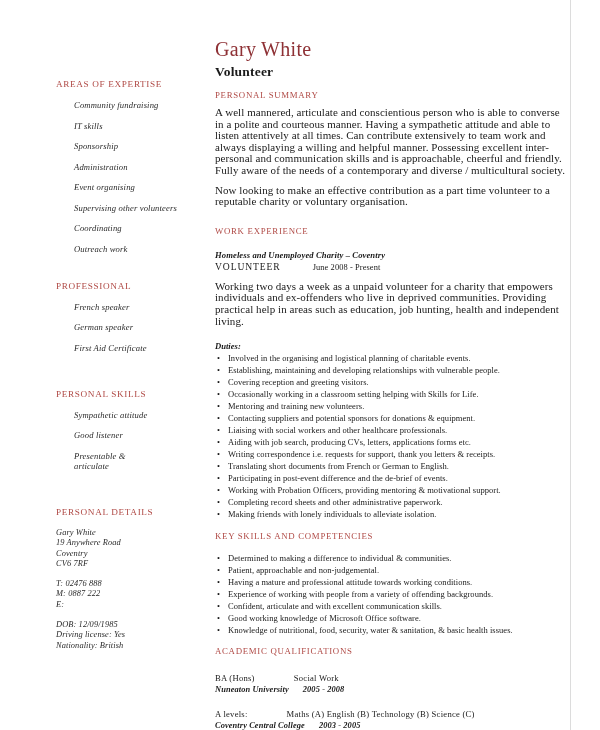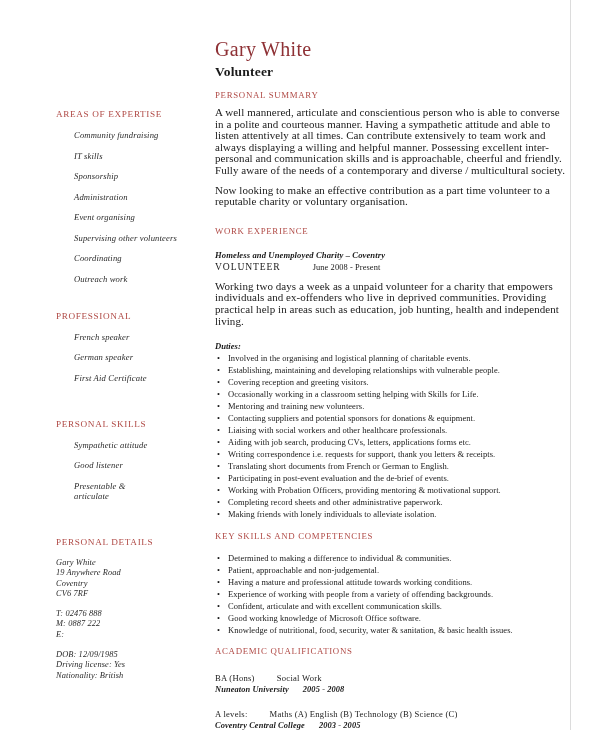--- a/index.html
+++ b/index.html
@@ -30,21 +30,21 @@
     left: 570px;
     width: 1px;
     height: 730px;
     background: #dcdcdc;
   }
 
   
   #sidebar {
     position: absolute;
     left: 56px;
-    top: 109px;
+    top: 79px;
     width: 150px;
   }
   .side-section { margin-bottom: 18px; }
   .side-heading {
     color: #b04a46;
     font-family: "Liberation Serif", serif;
     font-size: 9.2px;
     letter-spacing: 0.65px;
     font-weight: 400;
     margin: 0 0 11px 0;
@@ -151,21 +151,21 @@
     left: 2px;
     top: -0.5px;
     font-size: 8.5px;
   }
   .qual-row { margin-bottom: 2px; }
   .qual-main {
     font-size: 8.6px;
     line-height: 11.2px;
     letter-spacing: 0.25px;
   }
-  .qual-main .q-right { margin-left: 22px; text-align: right; }
+  .qual-main .q-right { margin-left: 39px; text-align: right; }
   .qual-sub {
     font-size: 8.4px;
     font-weight: 700;
     font-style: italic;
     line-height: 11.2px;
     letter-spacing: 0.1px;
   }
   .qual-sub .q-years { margin-left: 14px; }
   .qual-gap { height: 11px; }
 </style>
@@ -262,21 +262,21 @@
       <li>Involved in the organising and logistical planning of charitable events.</li>
       <li>Establishing, maintaining and developing relationships with vulnerable people.</li>
       <li>Covering reception and greeting visitors.</li>
       <li>Occasionally working in a classroom setting helping with Skills for Life.</li>
       <li>Mentoring and training new volunteers.</li>
       <li>Contacting suppliers and potential sponsors for donations &amp; equipment.</li>
       <li>Liaising with social workers and other healthcare professionals.</li>
       <li>Aiding with job search, producing CVs, letters, applications forms etc.</li>
       <li>Writing correspondence i.e. requests for support, thank you letters &amp; receipts.</li>
       <li>Translating short documents from French or German to English.</li>
-      <li>Participating in post-event evaluation and the de-brief of events.</li>
+      <li>Participating in post-event difference and the de-brief of events.</li>
       <li>Working with Probation Officers, providing mentoring &amp; motivational support.</li>
       <li>Completing record sheets and other administrative paperwork.</li>
       <li>Making friends with lonely individuals to alleviate isolation.</li>
     </ul>
 
     <div class="sec-gap"></div>
 
     <div class="main-heading">KEY SKILLS AND COMPETENCIES</div>
     <div style="height:5px"></div>
     <ul class="bullets">

